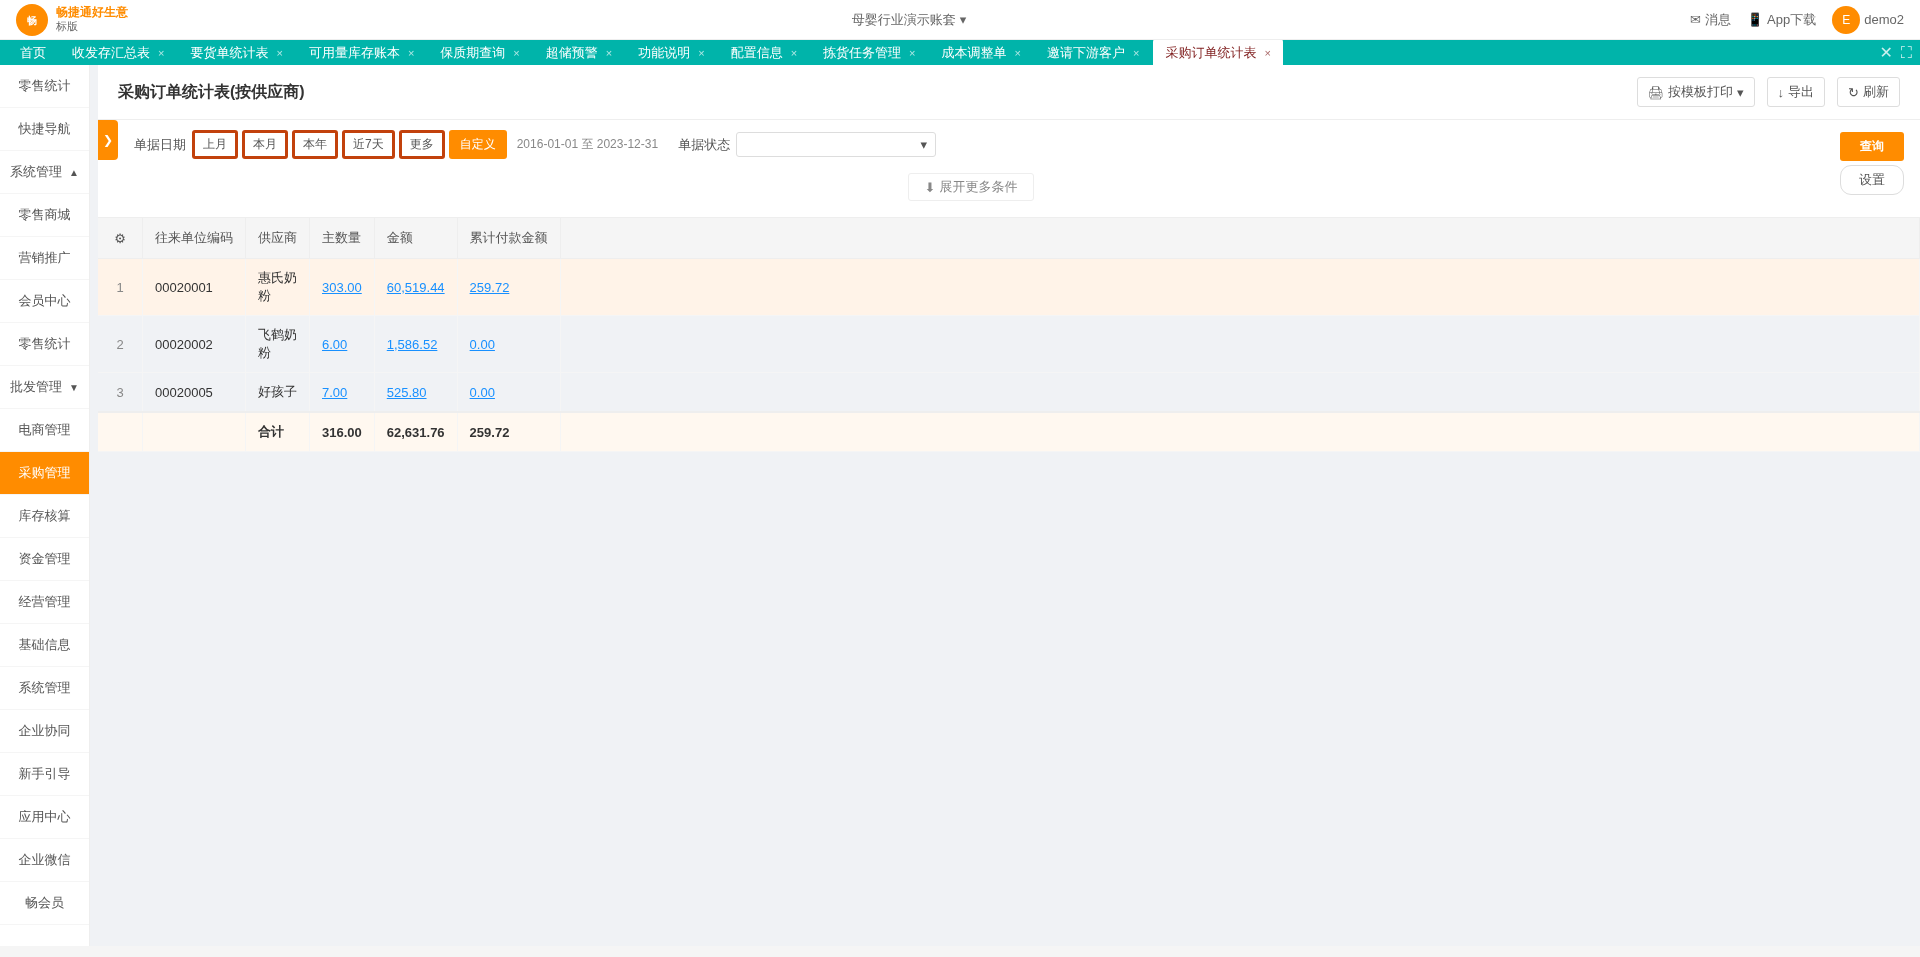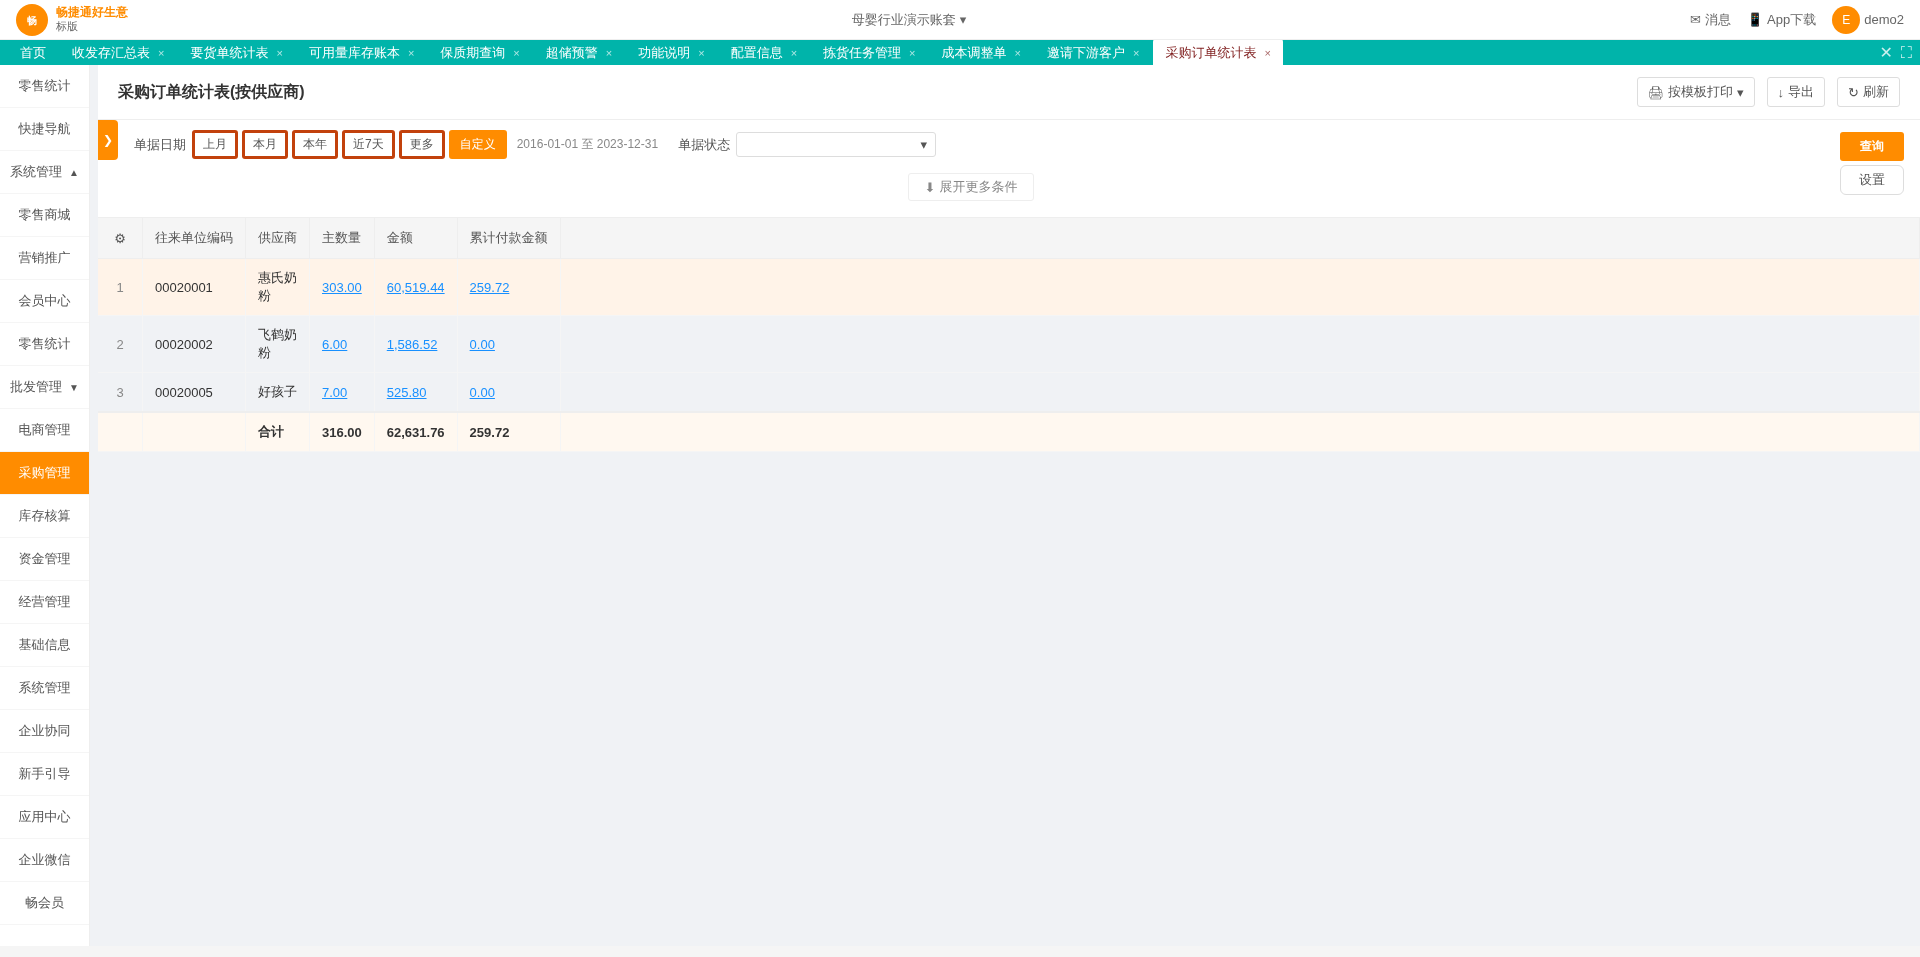--- a/index.html
+++ b/index.html
@@ -45,21 +45,21 @@
     .btn-refresh { display: flex; align-items: center; gap: 4px; border: 1px solid #ddd; padding: 5px 10px; border-radius: 3px; cursor: pointer; font-size: 13px; color: #555; background: #fff; }
     .filter-item { display: flex; align-items: center; gap: 6px; }
     .filter-label { color: #555; font-size: 13px; white-space: nowrap; }
     .filter-date-btns { display: flex; gap: 4px; }
     .date-btn { padding: 3px 8px; border: 3px solid #c2410c; border-radius: 3px; cursor: pointer; font-size: 12px; color: #555; background: #fff; }
     .date-btn.custom { background: #ff8c00; color: #fff; border-color: #ff8c00; }
     .date-range { color: #888; font-size: 12px; margin-left: 4px; }
     .filter-select { border: 1px solid #ddd; padding: 4px 8px; border-radius: 3px; font-size: 13px; color: #555; background: #fff; min-width: 120px; outline: none; cursor: pointer; display: flex; align-items: center; gap: 4px; }
     .filter-input { border: 1px solid #ddd; padding: 4px 8px; border-radius: 3px; font-size: 13px; color: #555; background: #fff; min-width: 200px; outline: none; }
     .btn-query { background: #ff8c00; color: #fff; border: none; padding: 6px 20px; border-radius: 3px; cursor: pointer; font-size: 12px; font-weight: bold; }
-    .btn-settings { border: 1px solid #ddd; padding: 5px 10px; border-radius: 6px; cursor: pointer; font-size: 13px; color: #555; background: #fff; }
+    .btn-settings { border: 1px solid #ddd; padding: 5px 10px; border-radius: 11px; cursor: pointer; font-size: 13px; color: #555; background: #fff; }
     .expand-row { display: flex; justify-content: center; padding: 6px 0; }
     .expand-btn { display: flex; align-items: center; gap: 4px; color: #888; font-size: 13px; cursor: pointer; border: 1px solid #eee; padding: 4px 16px; border-radius: 3px; background: #fff; }
 
     
     .filter-toggle { width: 20px; height: 40px; background: #ff8c00; border-radius: 0 4px 4px 0; display: flex; align-items: center; justify-content: center; color: white; cursor: pointer; font-size: 12px; flex-shrink: 0; }
     .filter-inner-row { display: flex; align-items: center; gap: 20px; margin-bottom: 8px; }
     .data-table { width: 100%; border-collapse: collapse; font-size: 13px; }
     .data-table thead tr { background: #f5f5f5; }
     .data-table th { padding: 10px 12px; text-align: left; font-weight: normal; color: #555; border-bottom: 1px solid #eee; border-right: 1px solid #eee; white-space: nowrap; }
     .data-table th:first-child { width: 40px; text-align: center; }

